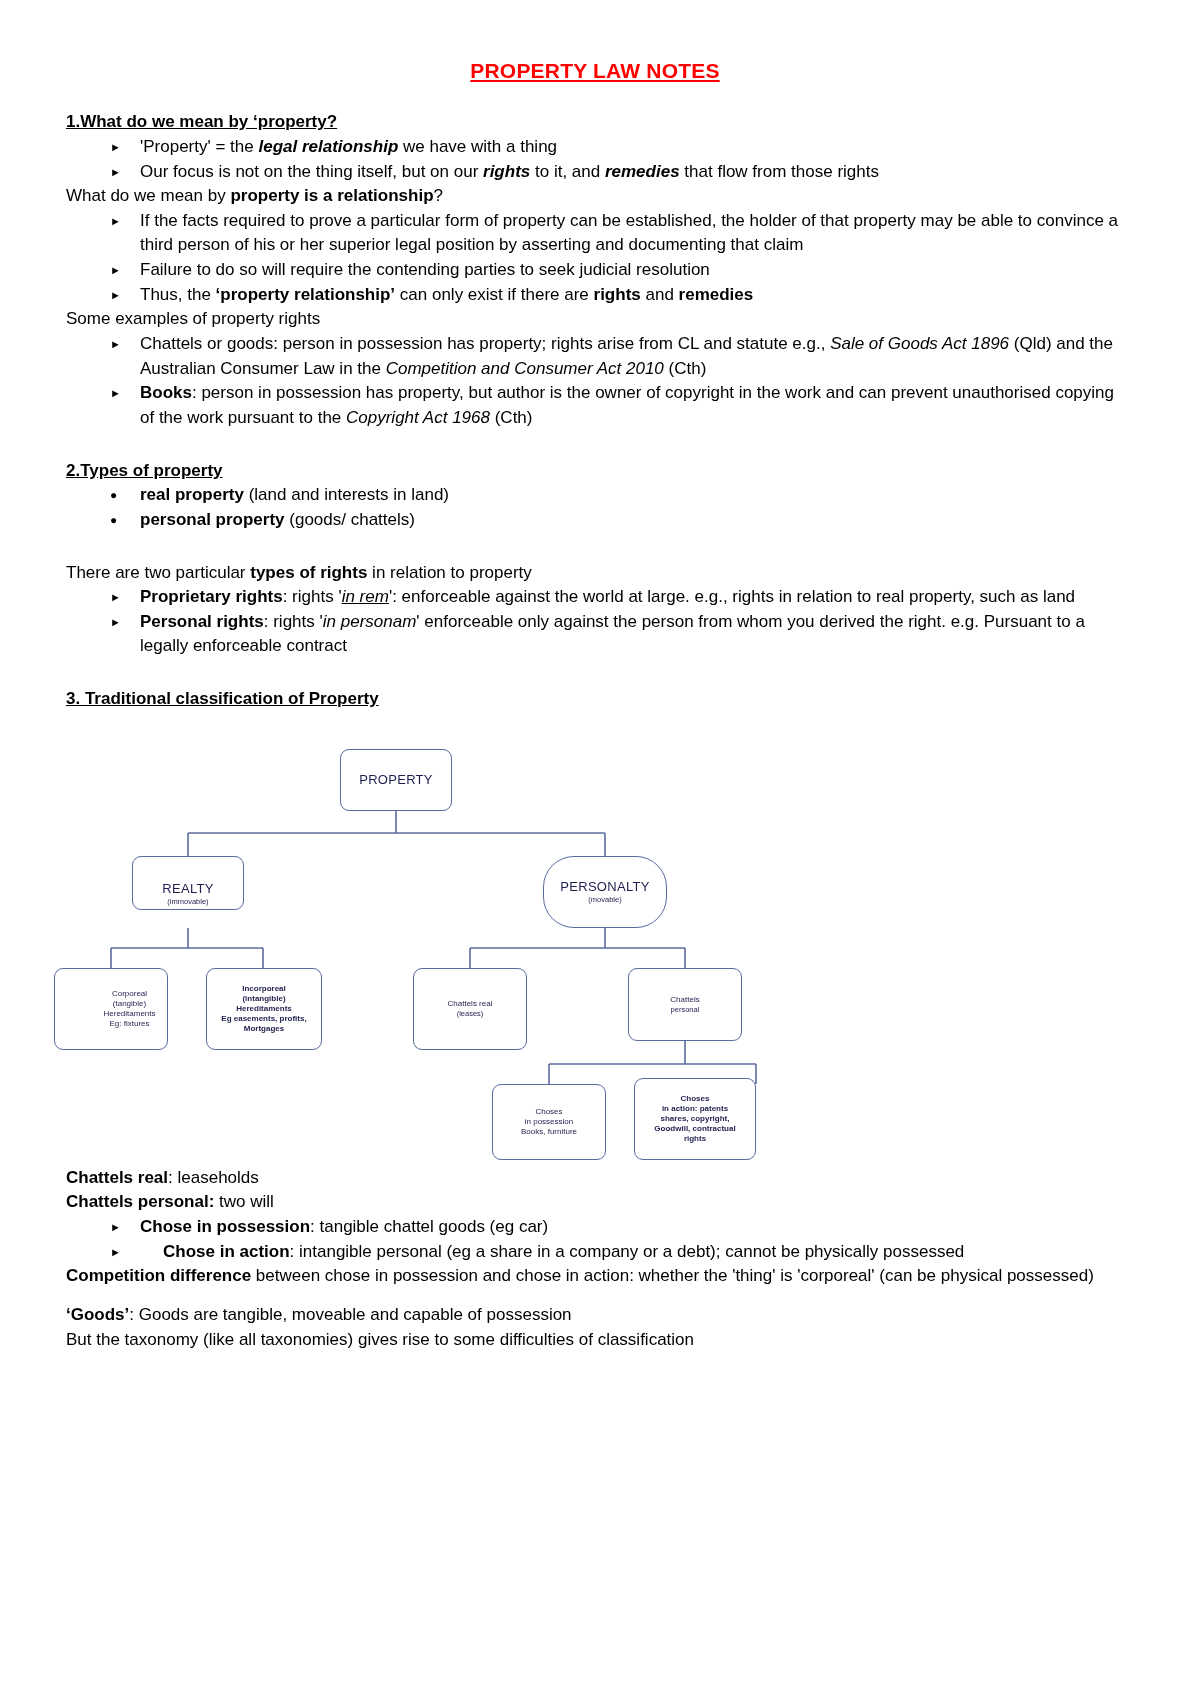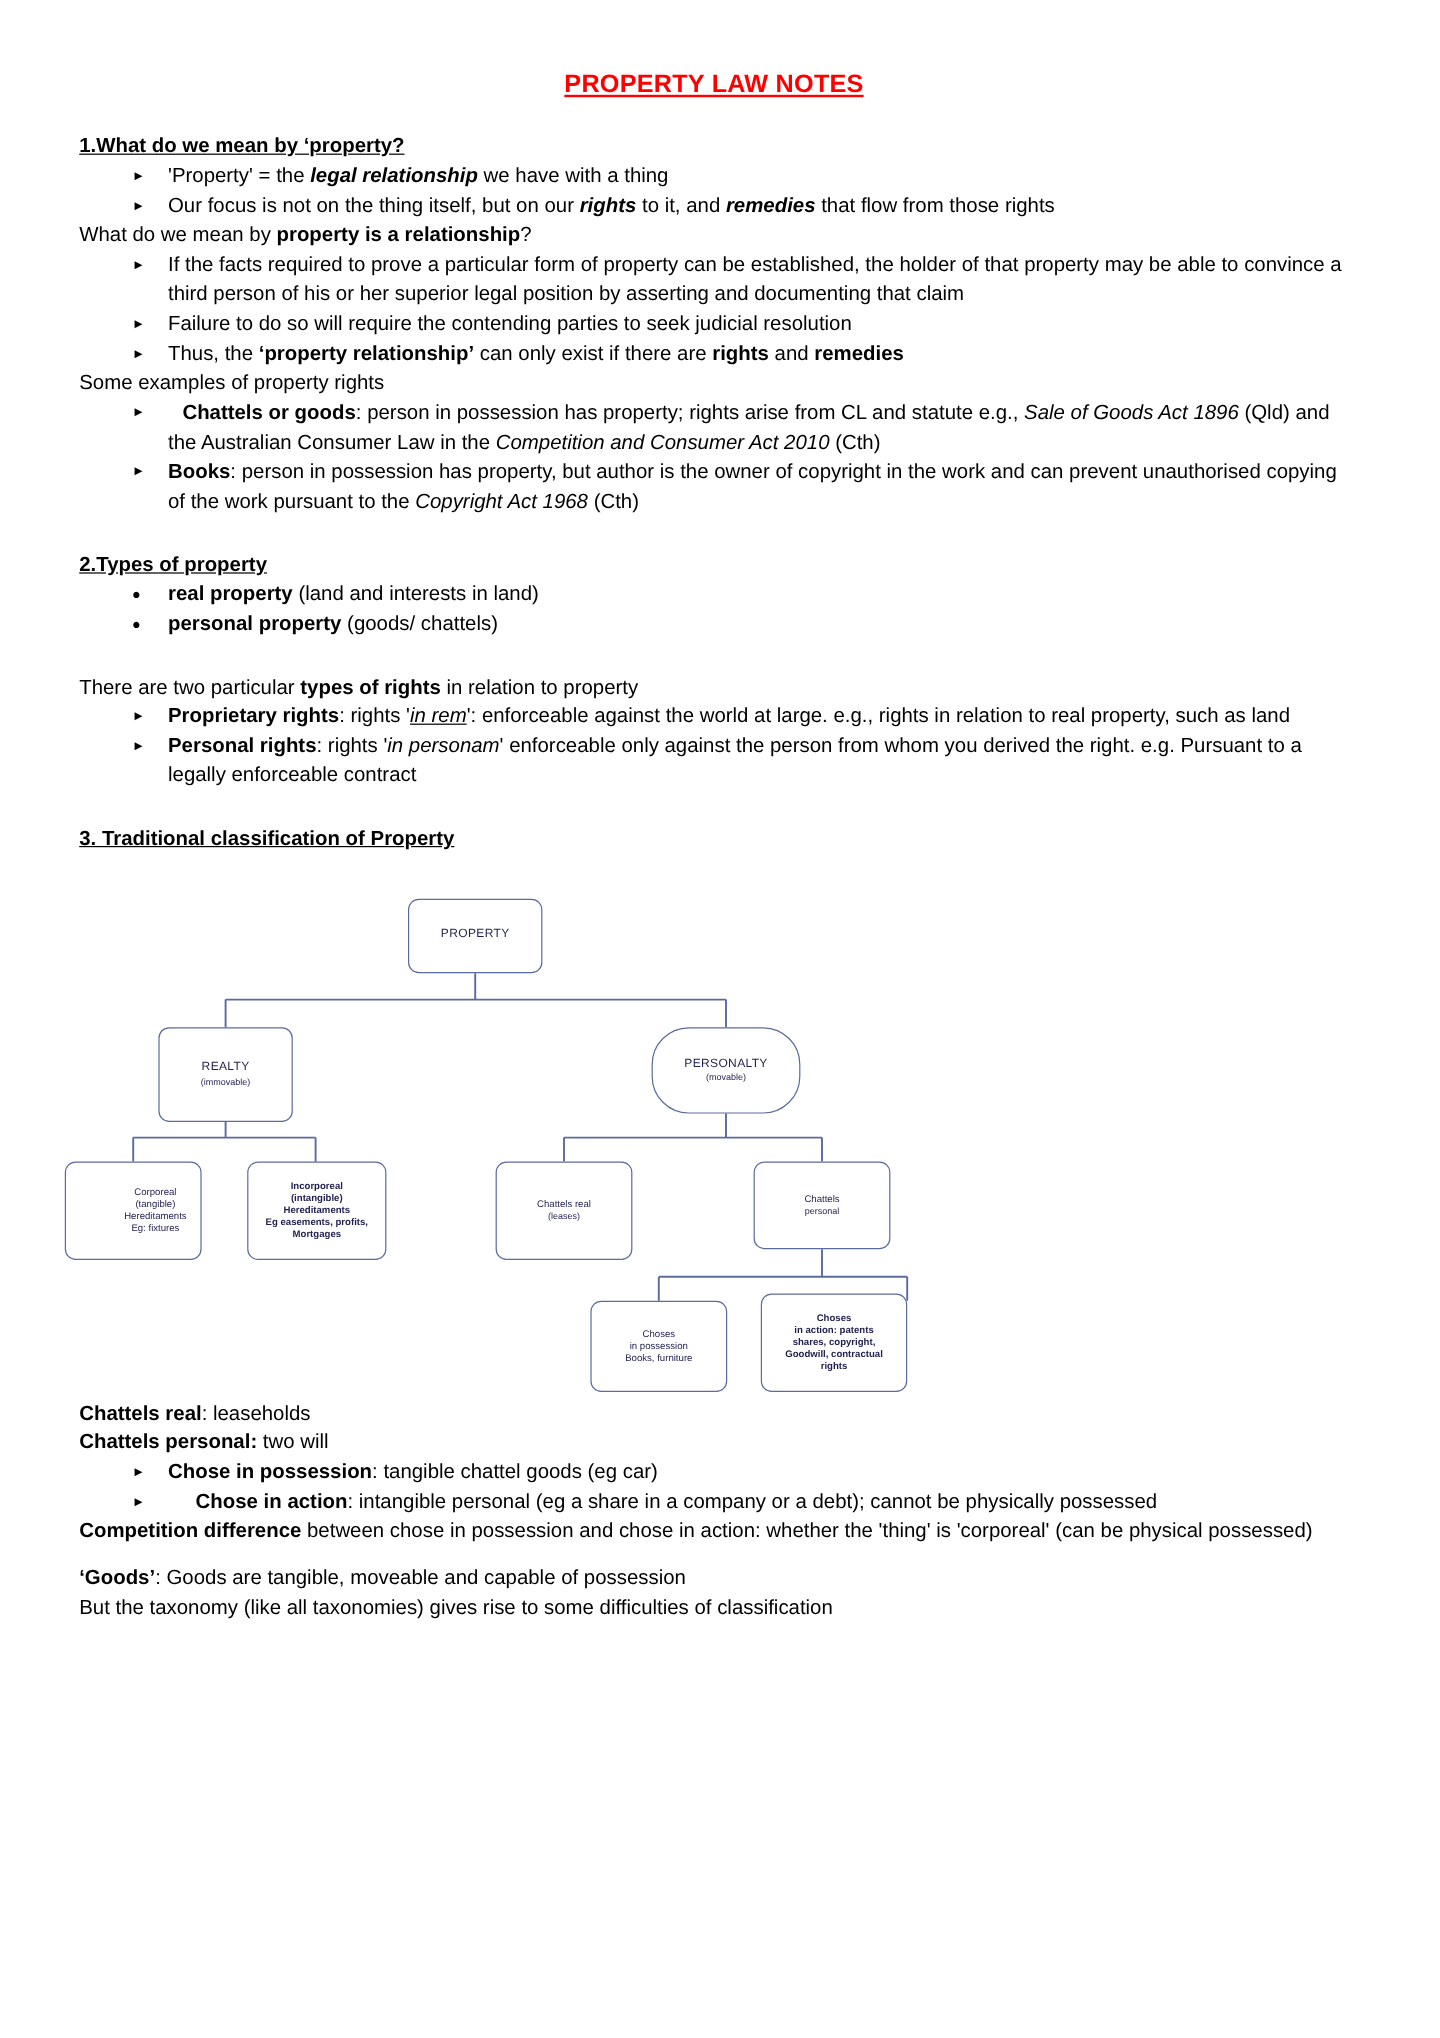--- a/index.html
+++ b/index.html
@@ -114,21 +114,21 @@
     background: #ffffff;
     display: flex;
     align-items: center;
     justify-content: center;
     text-align: center;
     color: #1F1F4F;
     font-family: "Liberation Sans", sans-serif;
     line-height: 1.25;
   }
   .node-box .node-text { padding: 2px 4px; }
-  .nt-main { font-size: 10px; letter-spacing: 0.3px; }
+  .nt-main { font-size: 13px; letter-spacing: 0.3px; }
   .nt-sub  { font-size: 7.5px; }
   .nt-small { font-size: 8px; }
   .nt-bold { font-weight: bold; }
 
   
   .tail-block { margin-top: 10px; }
 </style>
 </head>
 <body>
 
@@ -143,21 +143,21 @@
       <li><span>Our focus is not on the thing itself, but on our </span><span style="font-weight: bold; font-style: italic;">rights</span><span> to it, and </span><span style="font-weight: bold; font-style: italic;">remedies</span><span> that flow from those rights</span></li>
     </ul>
     <div class="para"><span>What do we mean by </span><span style="font-weight: bold;">property is a relationship</span><span>?</span></div>
     <ul class="arrow-list">
       <li><span>If the facts required to prove a particular form of property can be established, the holder of that property may be able to convince a third person of his or her superior legal position by asserting and documenting that claim</span></li>
       <li><span>Failure to do so will require the contending parties to seek judicial resolution</span></li>
       <li><span>Thus, the </span><span style="font-weight: bold;">‘property relationship’</span><span> can only exist if there are </span><span style="font-weight: bold;">rights</span><span> and </span><span style="font-weight: bold;">remedies</span></li>
     </ul>
     <div class="para"><span>Some examples of property rights</span></div>
     <ul class="arrow-list">
-      <li><span style="font-weight: bold; margin-left: 12px;">Chattels or goods</span><span>: person in possession has property; rights arise from CL and statute e.g., </span><span style="font-style: italic;">Sale of Goods Act 1896</span><span> (Qld) and the Australian Consumer Law in the </span><span style="font-style: italic;">Competition and Consumer Act 2010</span><span> (Cth)</span></li>
+      <li><span style="font-weight: normal;">Chattels or goods</span><span>: person in possession has property; rights arise from CL and statute e.g., </span><span style="font-style: italic;">Sale of Goods Act 1896</span><span> (Qld) and the Australian Consumer Law in the </span><span style="font-style: italic;">Competition and Consumer Act 2010</span><span> (Cth)</span></li>
       <li><span style="font-weight: bold;">Books</span><span>: person in possession has property, but author is the owner of copyright in the work and can prevent unauthorised copying of the work pursuant to the </span><span style="font-style: italic; margin-top: 29px;">Copyright Act 1968</span><span> (Cth)</span></li>
     </ul>
 
     <div class="spacer-md"></div>
 
     <div class="sec-heading">2.Types of property</div>
     <ul class="dot-list">
       <li><span style="font-weight: bold;">real property</span><span> (land and interests in land)</span></li>
       <li><span style="font-weight: bold;">personal property</span><span> (goods/ chattels)</span></li>
     </ul>
@@ -199,21 +199,21 @@
           <path d="M 690 338 L 690 358"></path>
         </g>
       </svg>
 
       <div class="node-box" style="left:274px; top:23px; width:112px; height:62px;">
         <div class="node-text">
           <div class="nt-main">PROPERTY</div>
         </div>
       </div>
 
-      <div class="node-box" style="left:66px; top:130px; width:112px; height:79px;">
+      <div class="node-box" style="left:66px; top:130px; width:112px; height:54px;align-items:flex-end;">
         <div class="node-text">
           <div class="nt-main">REALTY</div>
           <div class="nt-sub">(immovable)</div>
         </div>
       </div>
 
       <div class="node-box" style="left:477px; top:130px; width:124px; height:72px;border-radius:31px;">
         <div class="node-text">
           <div class="nt-main">PERSONALTY</div>
           <div class="nt-sub">(movable)</div>

